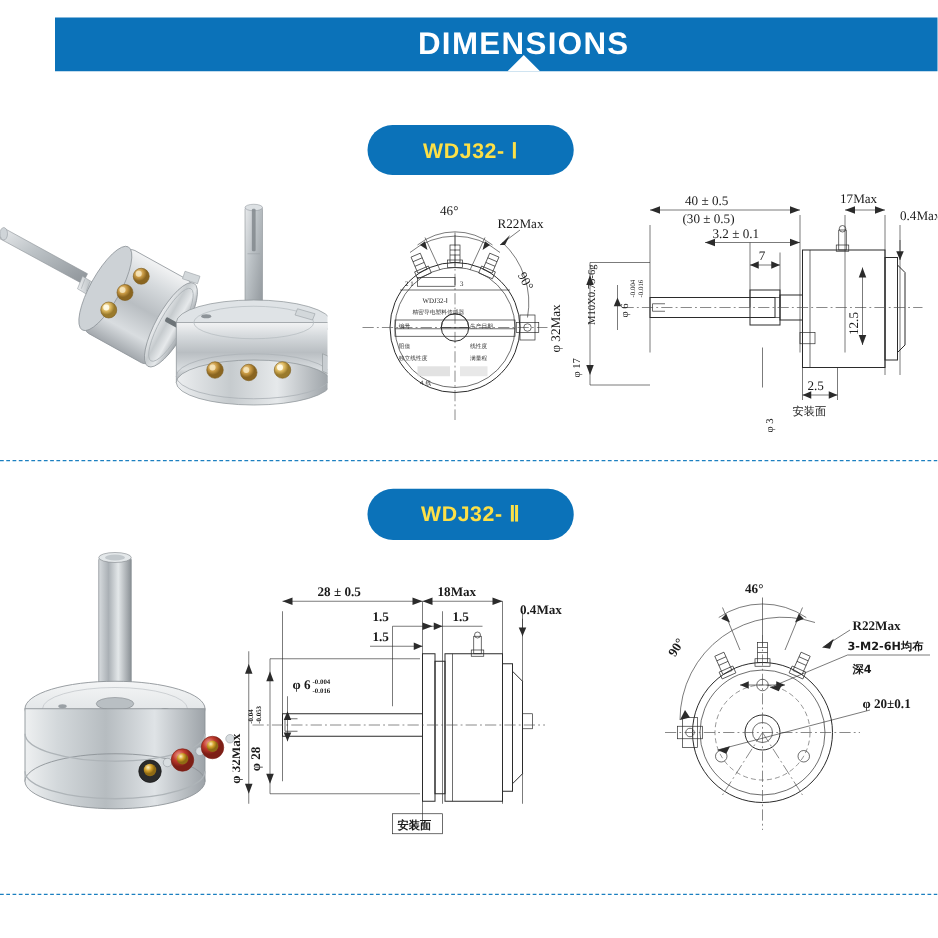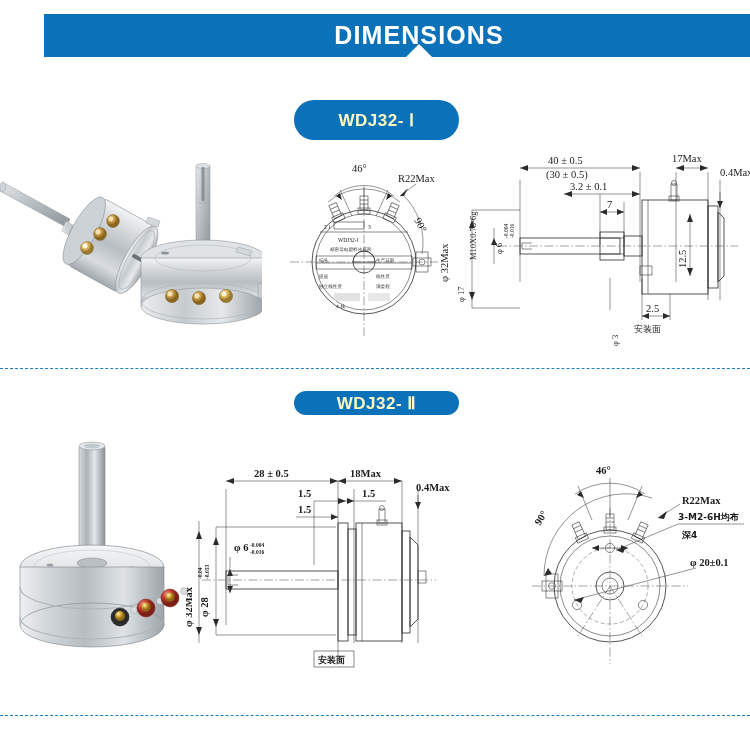--- a/index.html
+++ b/index.html
@@ -31,28 +31,28 @@
     width: 0; height: 0;
     border-left: 13px solid transparent;
     border-right: 13px solid transparent;
     border-bottom: 13px solid #ffffff;
   }
 
   
   .pill {
     position: absolute;
     background: #0b72b9;
-    color: #fef9c3;
+    color: #fde047;
     border-radius: 22px;
     display: flex; align-items: center; justify-content: center;
     font-size: 17px; font-weight: bold;
     letter-spacing: 0.5px;
   }
   .pill-1 { left: 294px; top: 100px; width: 165px; height: 40px; }
-  .pill-2 { left: 294px; top: 391px; width: 165px; height: 24px; align-items: center; }
+  .pill-2 { left: 294px; top: 391px; width: 165px; height: 41px; align-items: center; }
 
   
   .divider {
     position: absolute; left: 0; width: 750px; height: 0;
     border-top: 1px dashed #1b7fc0;
   }
   .div-1 { top: 368px; }
   .div-2 { top: 715px; }
 
   

